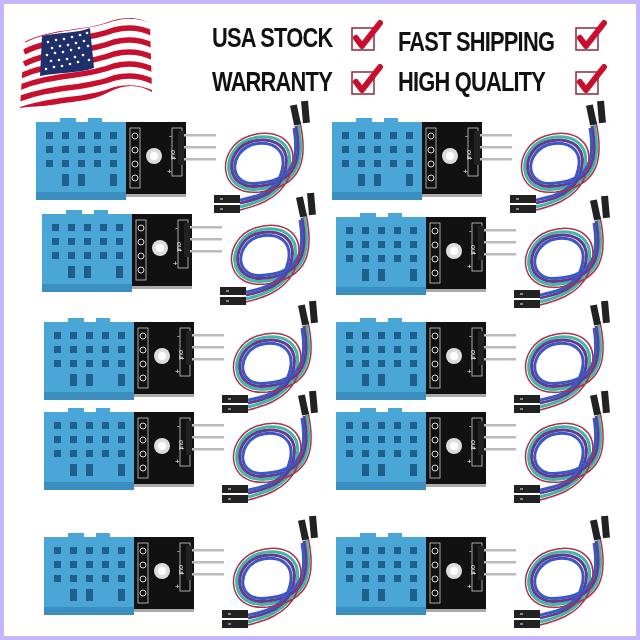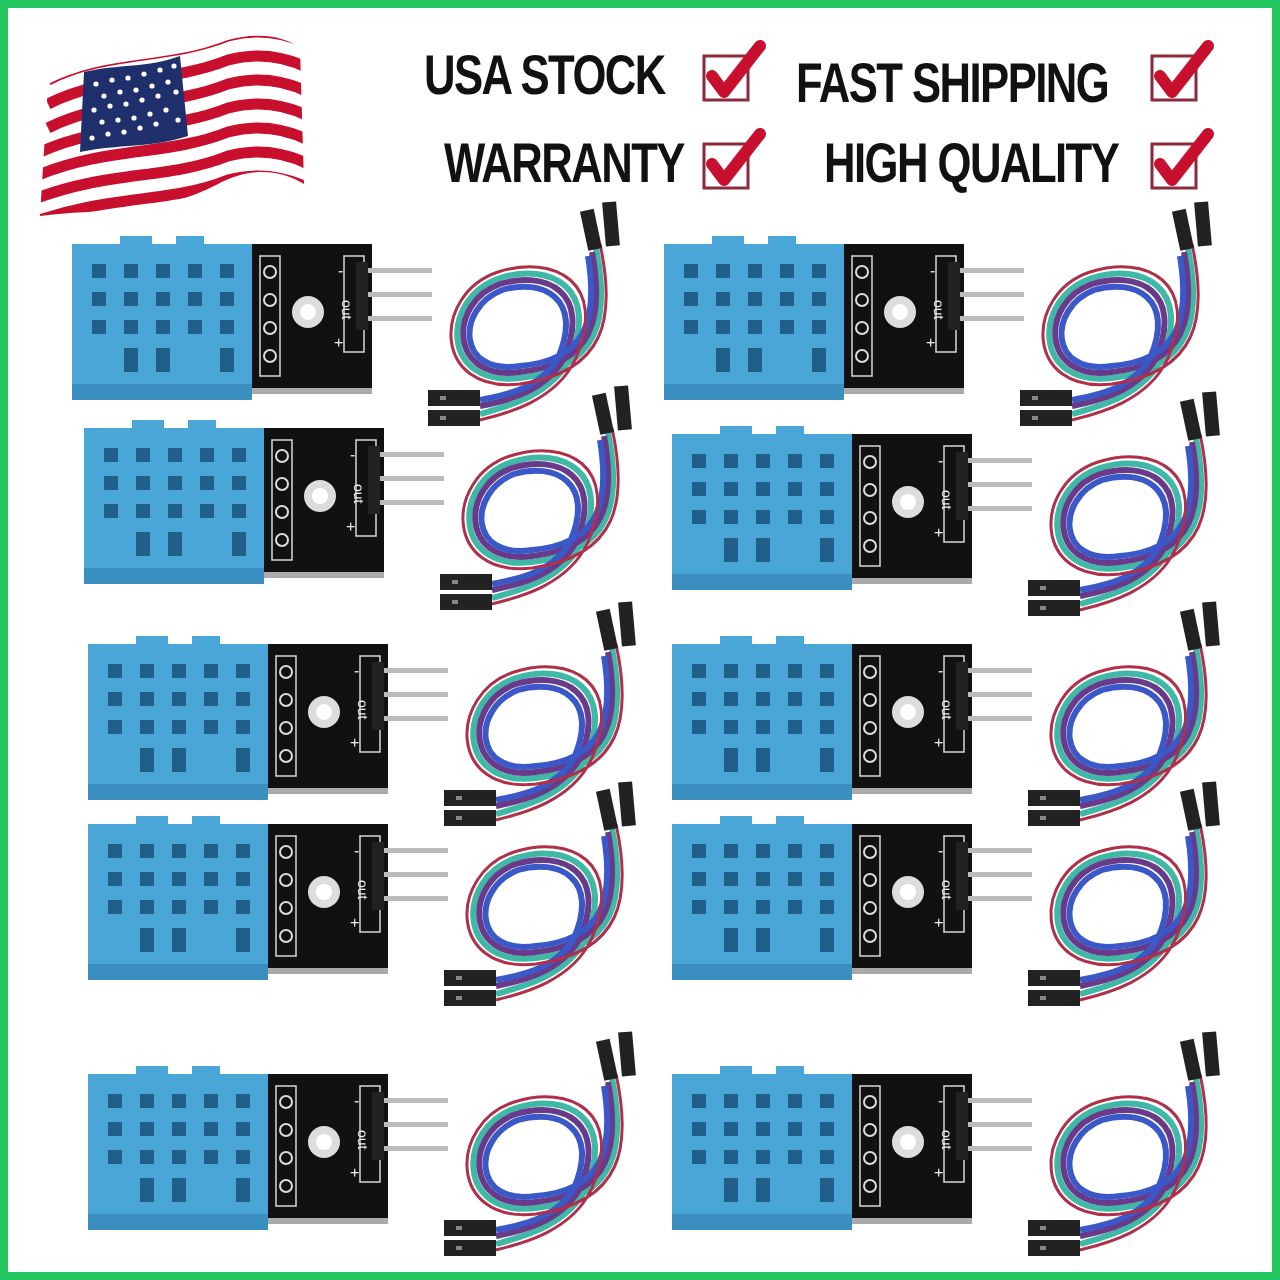--- a/index.html
+++ b/index.html
@@ -1,17 +1,17 @@
 <!DOCTYPE html>
 <html><head>
 <meta charset="utf-8">
 <style>
   html,body{margin:0;padding:0;background:#fff;}
   body{width:640px;height:640px;overflow:hidden;position:relative;font-family:"Liberation Sans",sans-serif;}
-  .frame{position:absolute;left:0;top:0;width:640px;height:640px;box-sizing:border-box;border:4px solid #22c55e;background:#fff;}
+  .frame{position:absolute;left:0;top:0;width:640px;height:640px;box-sizing:border-box;border:4px solid #c4b5fd;background:#fff;}
   .flag{position:absolute;left:10px;top:8px;width:140px;height:96px;}
   .badges{position:absolute;left:208px;top:14px;width:420px;height:84px;}
   .badge{position:absolute;display:flex;align-items:center;height:40px;}
   .badge-text{font-family:"Liberation Sans",sans-serif;font-weight:bold;font-size:28px;color:#111;letter-spacing:-1px;transform:scaleX(0.78);transform-origin:left center;white-space:nowrap;}
   .check{position:absolute;width:34px;height:34px;}
   .grid{position:absolute;left:0;top:0;width:640px;height:640px;}
   .cell{position:absolute;width:290px;height:100px;}
   .sensor{position:absolute;left:0;top:0;width:190px;height:90px;}
   .cable{position:absolute;left:180px;top:-15px;width:110px;height:125px;}
 </style>
@@ -81,29 +81,29 @@
     </svg>
 
     <div class="badge" style="left:186px;top:4px;">
       <span class="badge-text">FAST SHIPPING</span>
     </div>
     <svg class="check" style="left:362px;top:2px;" viewBox="0 0 34 34">
       <rect x="2" y="8" width="22" height="22" fill="#fff" stroke="#8a2a3a" stroke-width="1.5"></rect>
       <path d="M6,18 L12,26 L30,3" fill="none" stroke="#c8102e" stroke-width="6" stroke-linecap="round" stroke-linejoin="round"></path>
     </svg>
 
-    <div class="badge" style="left:10px;top:44px;">
+    <div class="badge" style="left:0;top:44px;">
       <span class="badge-text">WARRANTY</span>
     </div>
     <svg class="check" style="left:138px;top:46px;" viewBox="0 0 34 34">
       <rect x="2" y="8" width="22" height="22" fill="#fff" stroke="#8a2a3a" stroke-width="1.5"></rect>
       <path d="M6,18 L12,26 L30,3" fill="none" stroke="#c8102e" stroke-width="6" stroke-linecap="round" stroke-linejoin="round"></path>
     </svg>
 
-    <div class="badge" style="left:200px;top:44px;">
+    <div class="badge" style="left:186px;top:44px;">
       <span class="badge-text">HIGH QUALITY</span>
     </div>
     <svg class="check" style="left:362px;top:46px;" viewBox="0 0 34 34">
       <rect x="2" y="8" width="22" height="22" fill="#fff" stroke="#8a2a3a" stroke-width="1.5"></rect>
       <path d="M6,18 L12,26 L30,3" fill="none" stroke="#c8102e" stroke-width="6" stroke-linecap="round" stroke-linejoin="round"></path>
     </svg>
   </div>
 
   <svg width="0" height="0" style="position:absolute">
     <defs>

